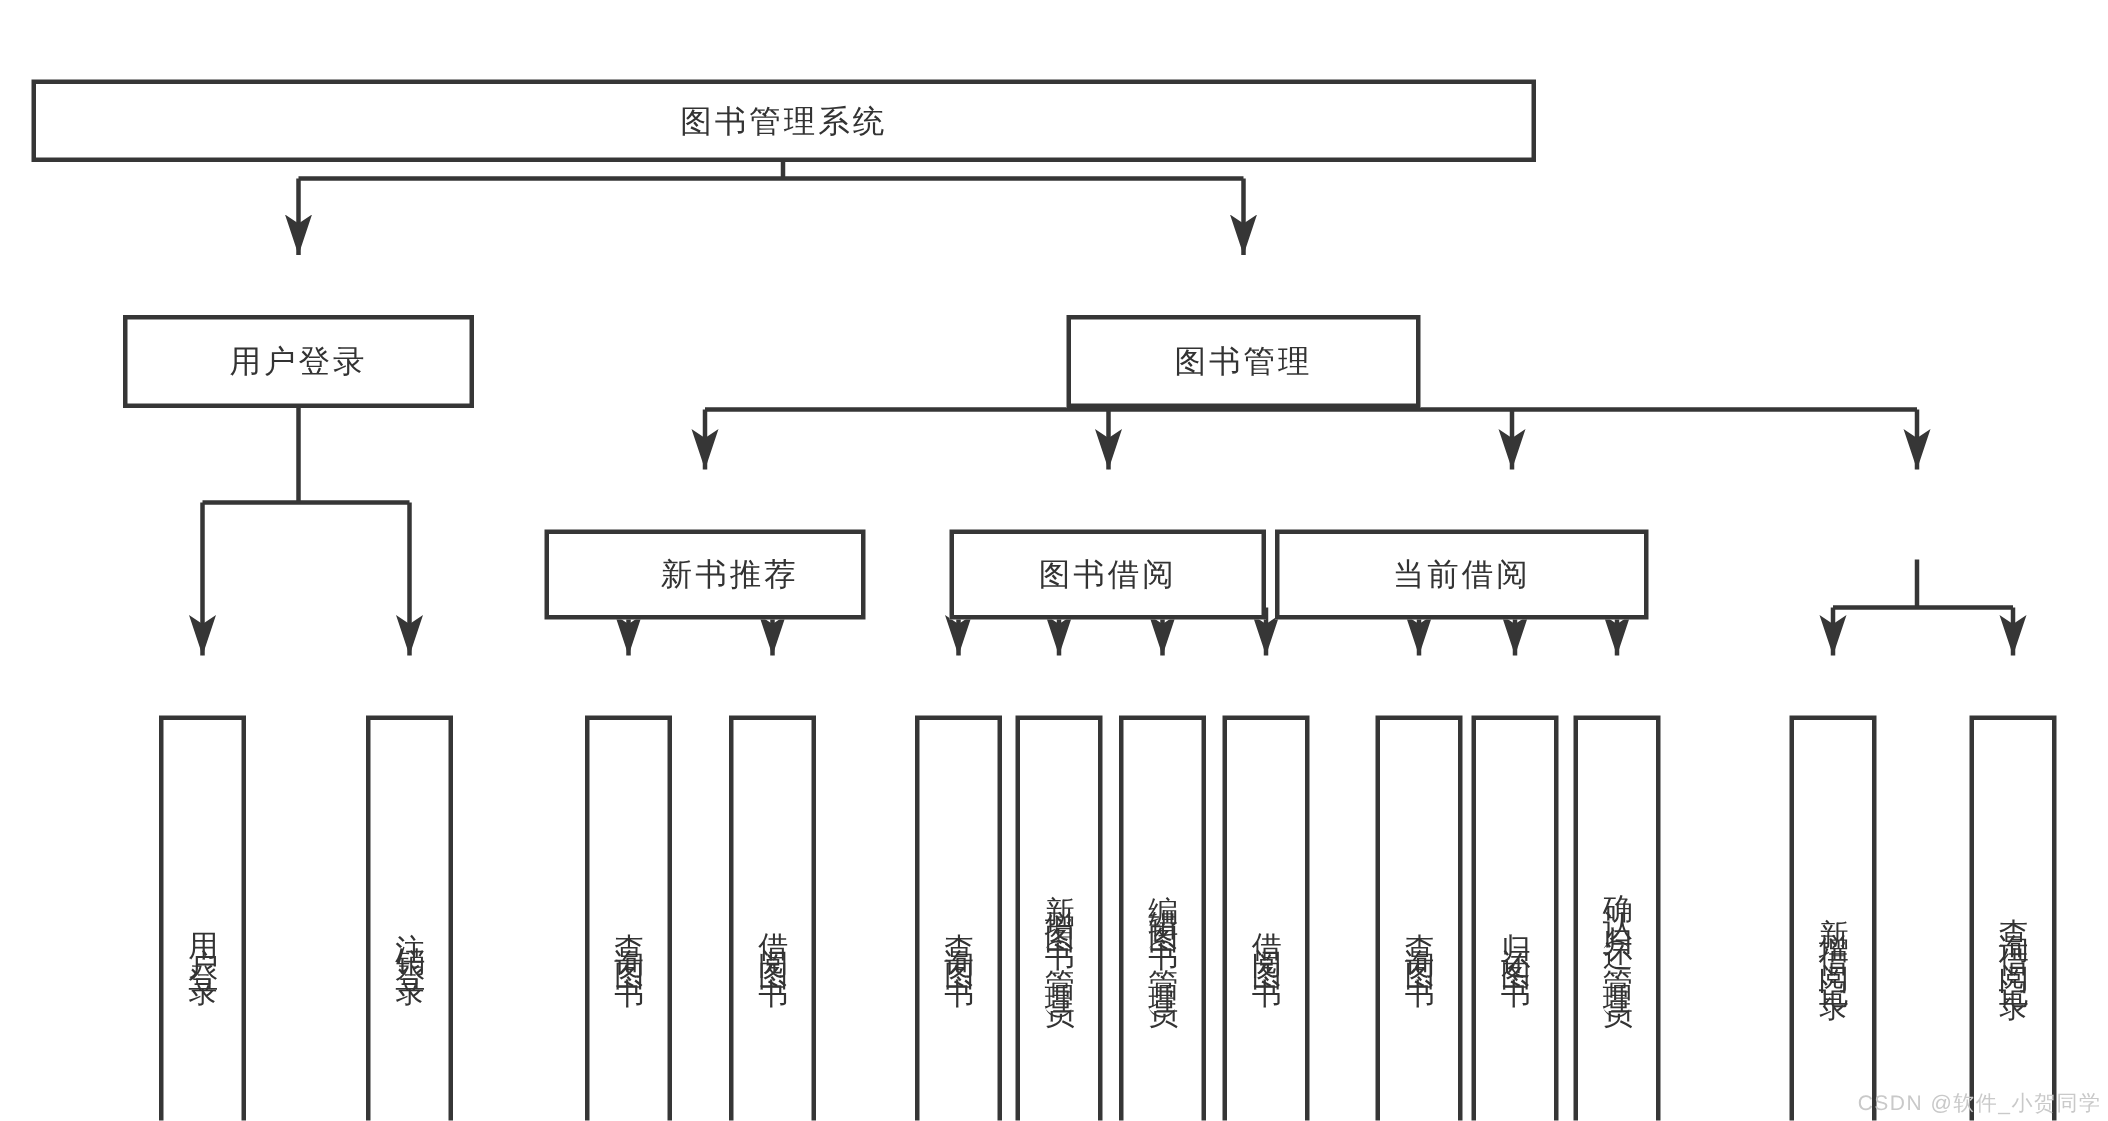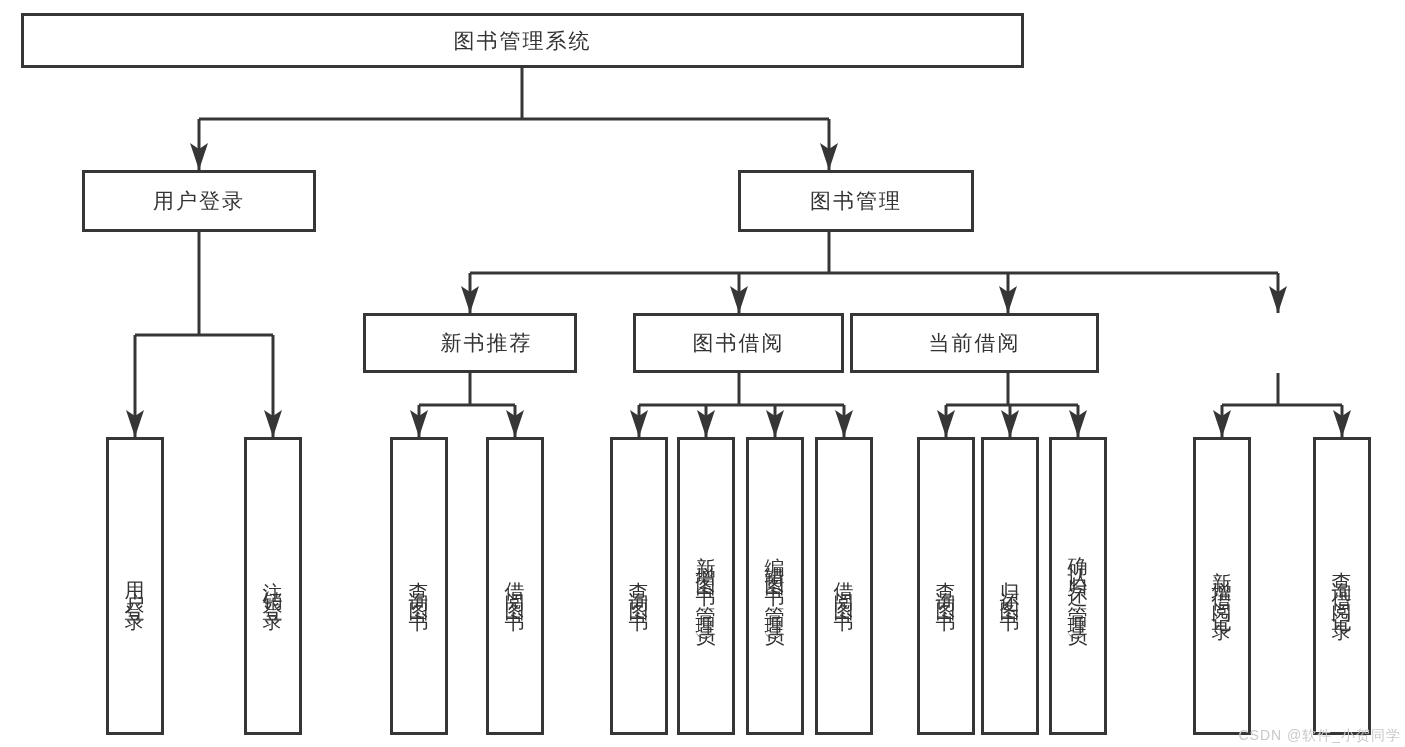--- a/index.html
+++ b/index.html
@@ -28,20 +28,21 @@
   .node {
     position: absolute;
     box-sizing: border-box;
     background: var(--background);
     border: 3px solid var(--box_border);
     display: flex; align-items: center; justify-content: center;
     z-index: 1;
     font-size: 21px;
     letter-spacing: 2px;
     color: var(--text);
+    margin-top: 40px;
   }
   .root  { left: 21px;  top: 13px;  width: 1003px; height: 55px; }
   .lvl2  { top: 170px; height: 62px; }
   .lvl3  { top: 313px; height: 60px; }
   .leaf  { top: 437px; height: 298px; width: 58px; }
   .leaf .vtext {
     writing-mode: vertical-rl;
     text-orientation: mixed;
     font-size: 20px;
     line-height: 1;
@@ -125,21 +126,21 @@
     </g>
   </svg>
 
   <div class="node root">
     <span>图书管理系统</span>
   </div>
 
   <div class="node lvl2" style="left:82px; width:234px;">
     <span>用户登录</span>
   </div>
-  <div class="node lvl2" style="left:738px; width:236px;">
+  <div class="node lvl2" style="left:711px; width:236px;">
     <span>图书管理</span>
   </div>
 
   <div class="node lvl3" style="left:363px; width:214px;padding-left:33px;">
     <span>新书推荐</span>
   </div>
   <div class="node lvl3" style="left:633px; width:211px;">
     <span>图书借阅</span>
   </div>
   <div class="node lvl3" style="left:850px; width:249px;">

